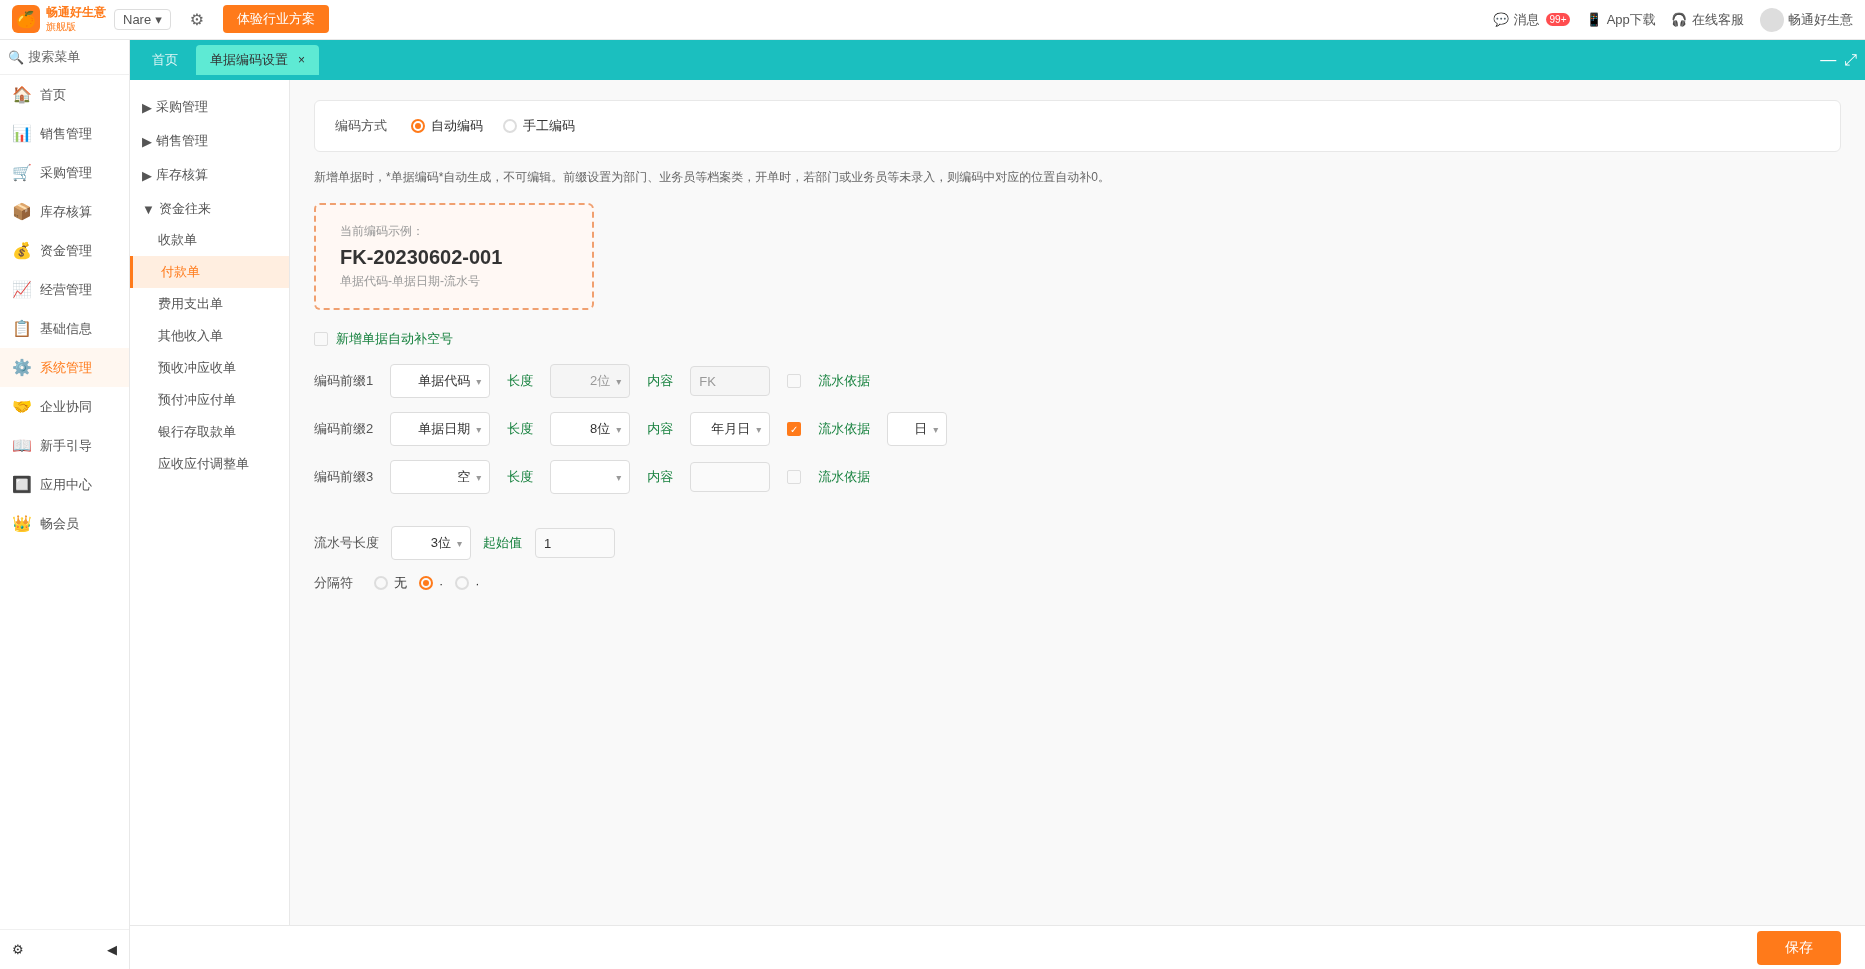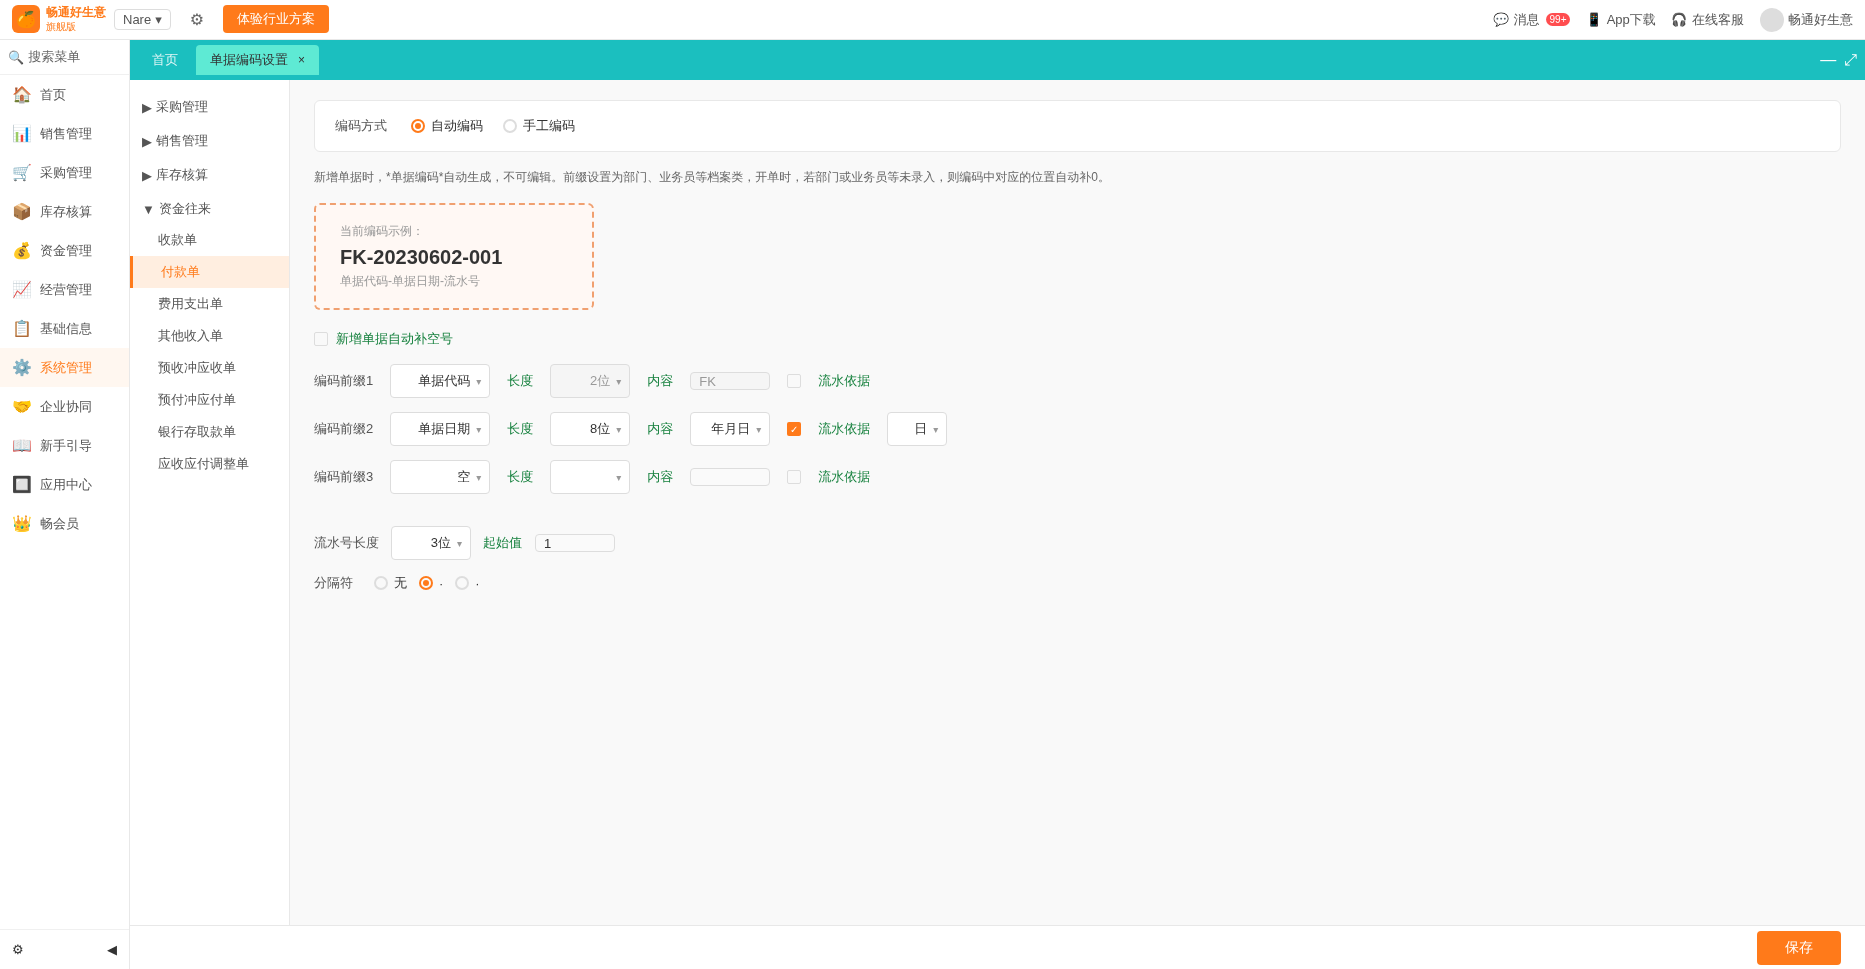--- a/index.html
+++ b/index.html
@@ -136,21 +136,21 @@
     .form-row { display: flex; align-items: center; gap: 17px; margin-bottom: 14px; }
     .form-label { font-size: 13px; color: #555; min-width: 56px; }
     .form-select {
       height: 30px; border: 1px solid #ddd; border-radius: 4px;
       background: #fff; padding: 16px 8px; font-size: 13px; color: #333;
       display: flex; align-items: center; justify-content: flex-end;
       cursor: pointer; min-width: 90px; position: relative;
     }
     .form-select .arrow { font-size: 10px; color: #999; margin-left: 6px; }
     .form-input {
-      height: 18px; border: 1px solid #ddd; border-radius: 4px;
+      height: 30px; border: 1px solid #ddd; border-radius: 4px;
       padding: 0 8px; font-size: 13px; color: #333; background: #fafafa;
       min-width: 80px;
     }
     .form-input-readonly { background: #f5f5f5; color: #999; }
     .form-text { font-size: 13px; color: #15803d; min-width: 20px; }
 
     .checkbox-checked { width: 14px; height: 14px; background: #ff7a1a; border-radius: 2px; display: flex; align-items: center; justify-content: center; color: #fff; font-size: 10px; }
 
     
     .serial-row { display: flex; align-items: center; gap: 12px; margin-bottom: 14px; margin-top: 32px; }

